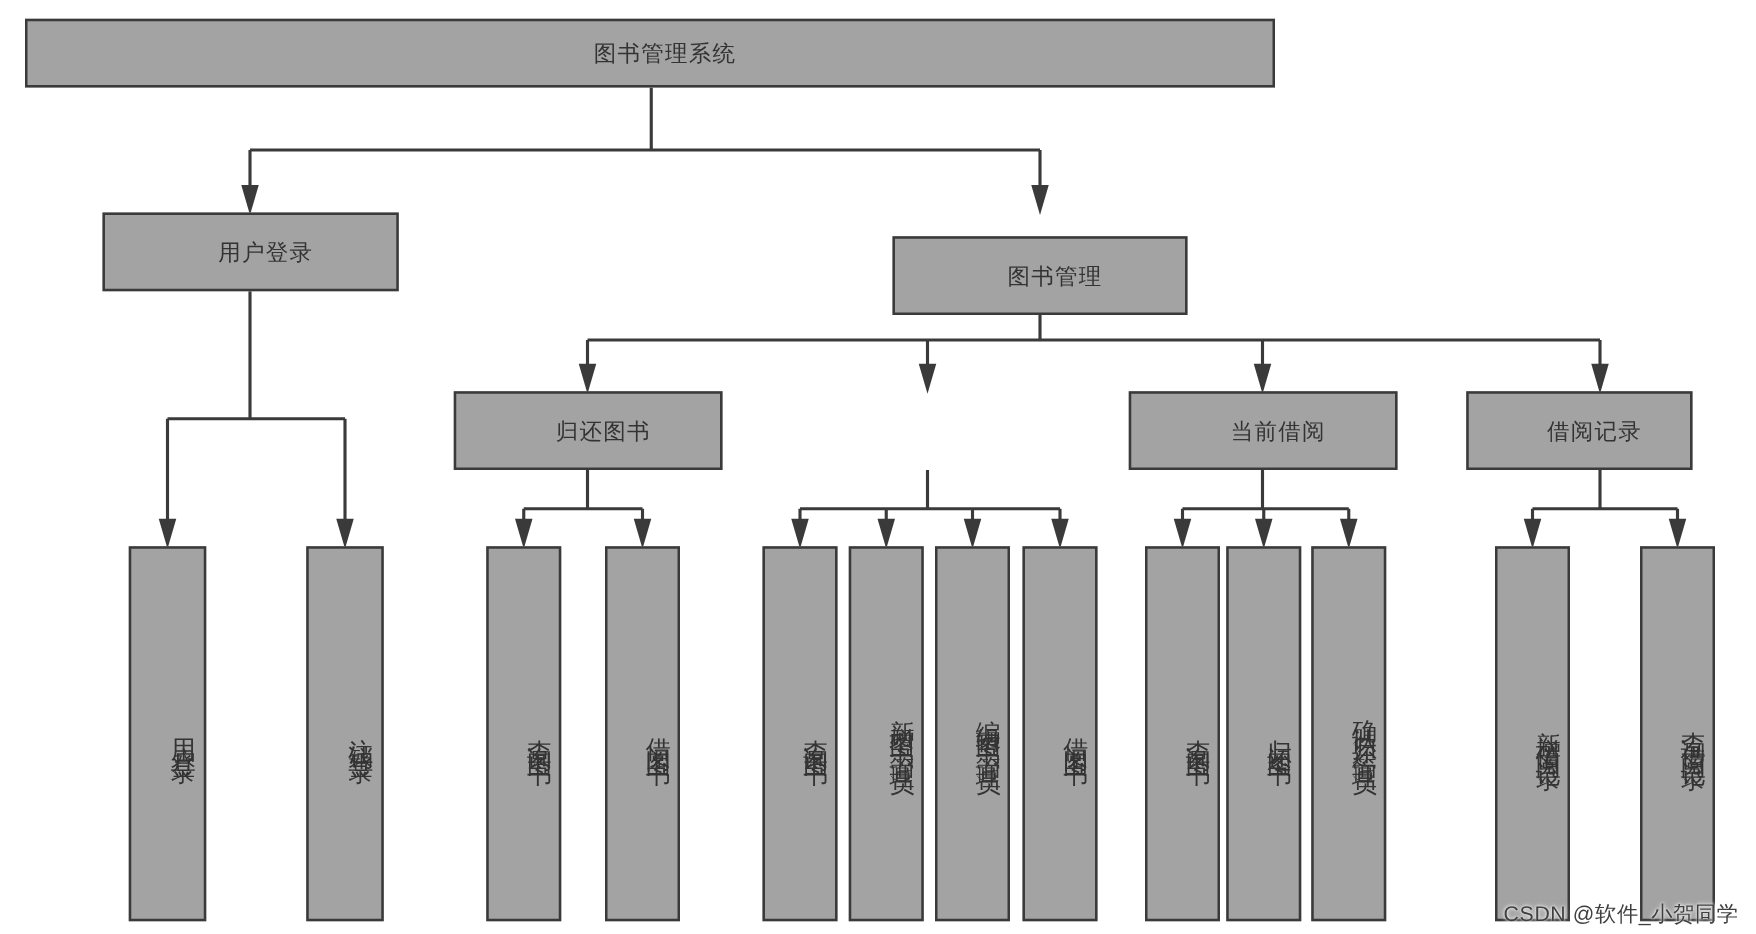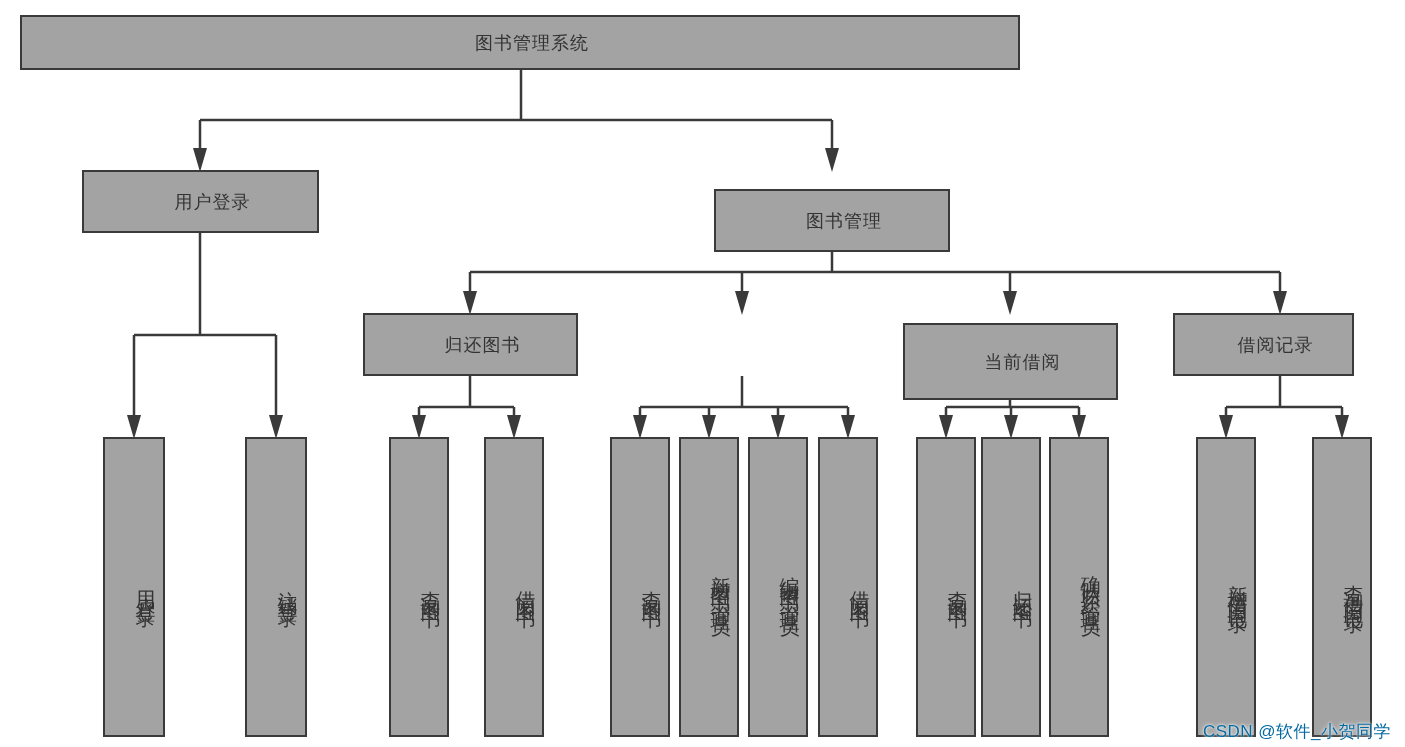--- a/index.html
+++ b/index.html
@@ -43,21 +43,21 @@
     pointer-events: none;
   }
   #connectors path { stroke: #3a3a3a; stroke-width: 2.5; fill: none; }
   #connectors polygon { fill: #3a3a3a; stroke: none; }
   #watermark {
     position: absolute;
     right: 14px;
     bottom: 4px;
     font-size: 17px;
     letter-spacing: 0.5px;
-    color: #0369a1;
+    color: #404040;
     text-shadow: 0 0 2px #ffffff, 0 0 4px #ffffff;
     z-index: 10;
     white-space: nowrap;
     margin-top: 20px;
   }
 </style>
 </head>
 <body>
 
 <div id="canvas">
@@ -105,21 +105,21 @@
   <div class="box" style="left:82px; top:170px; width:237px; height:63px;">
     <span class="hlabel">用户登录</span>
   </div>
   <div class="box" style="left:714px; top:170px; width:236px; height:63px;margin-top:19px;">
     <span class="hlabel">图书管理</span>
   </div>
 
   <div class="box" style="left:363px; top:313px; width:215px; height:63px;">
     <span class="hlabel">归还图书</span>
   </div>
-  <div class="box" style="left:903px; top:313px; width:215px; height:77px;margin-top:10px;">
+  <div class="box" style="left:903px; top:313px; width:215px; height:63px;">
     <span class="hlabel">当前借阅</span>
   </div>
   <div class="box" style="left:1173px; top:313px; width:181px; height:63px;">
     <span class="hlabel">借阅记录</span>
   </div>
 
   <div class="box vbox" style="left:103px; top:437px; width:62px; height:300px;">
     <span class="vlabel">用户登录</span>
   </div>
   <div class="box vbox" style="left:245px; top:437px; width:62px; height:300px;">

